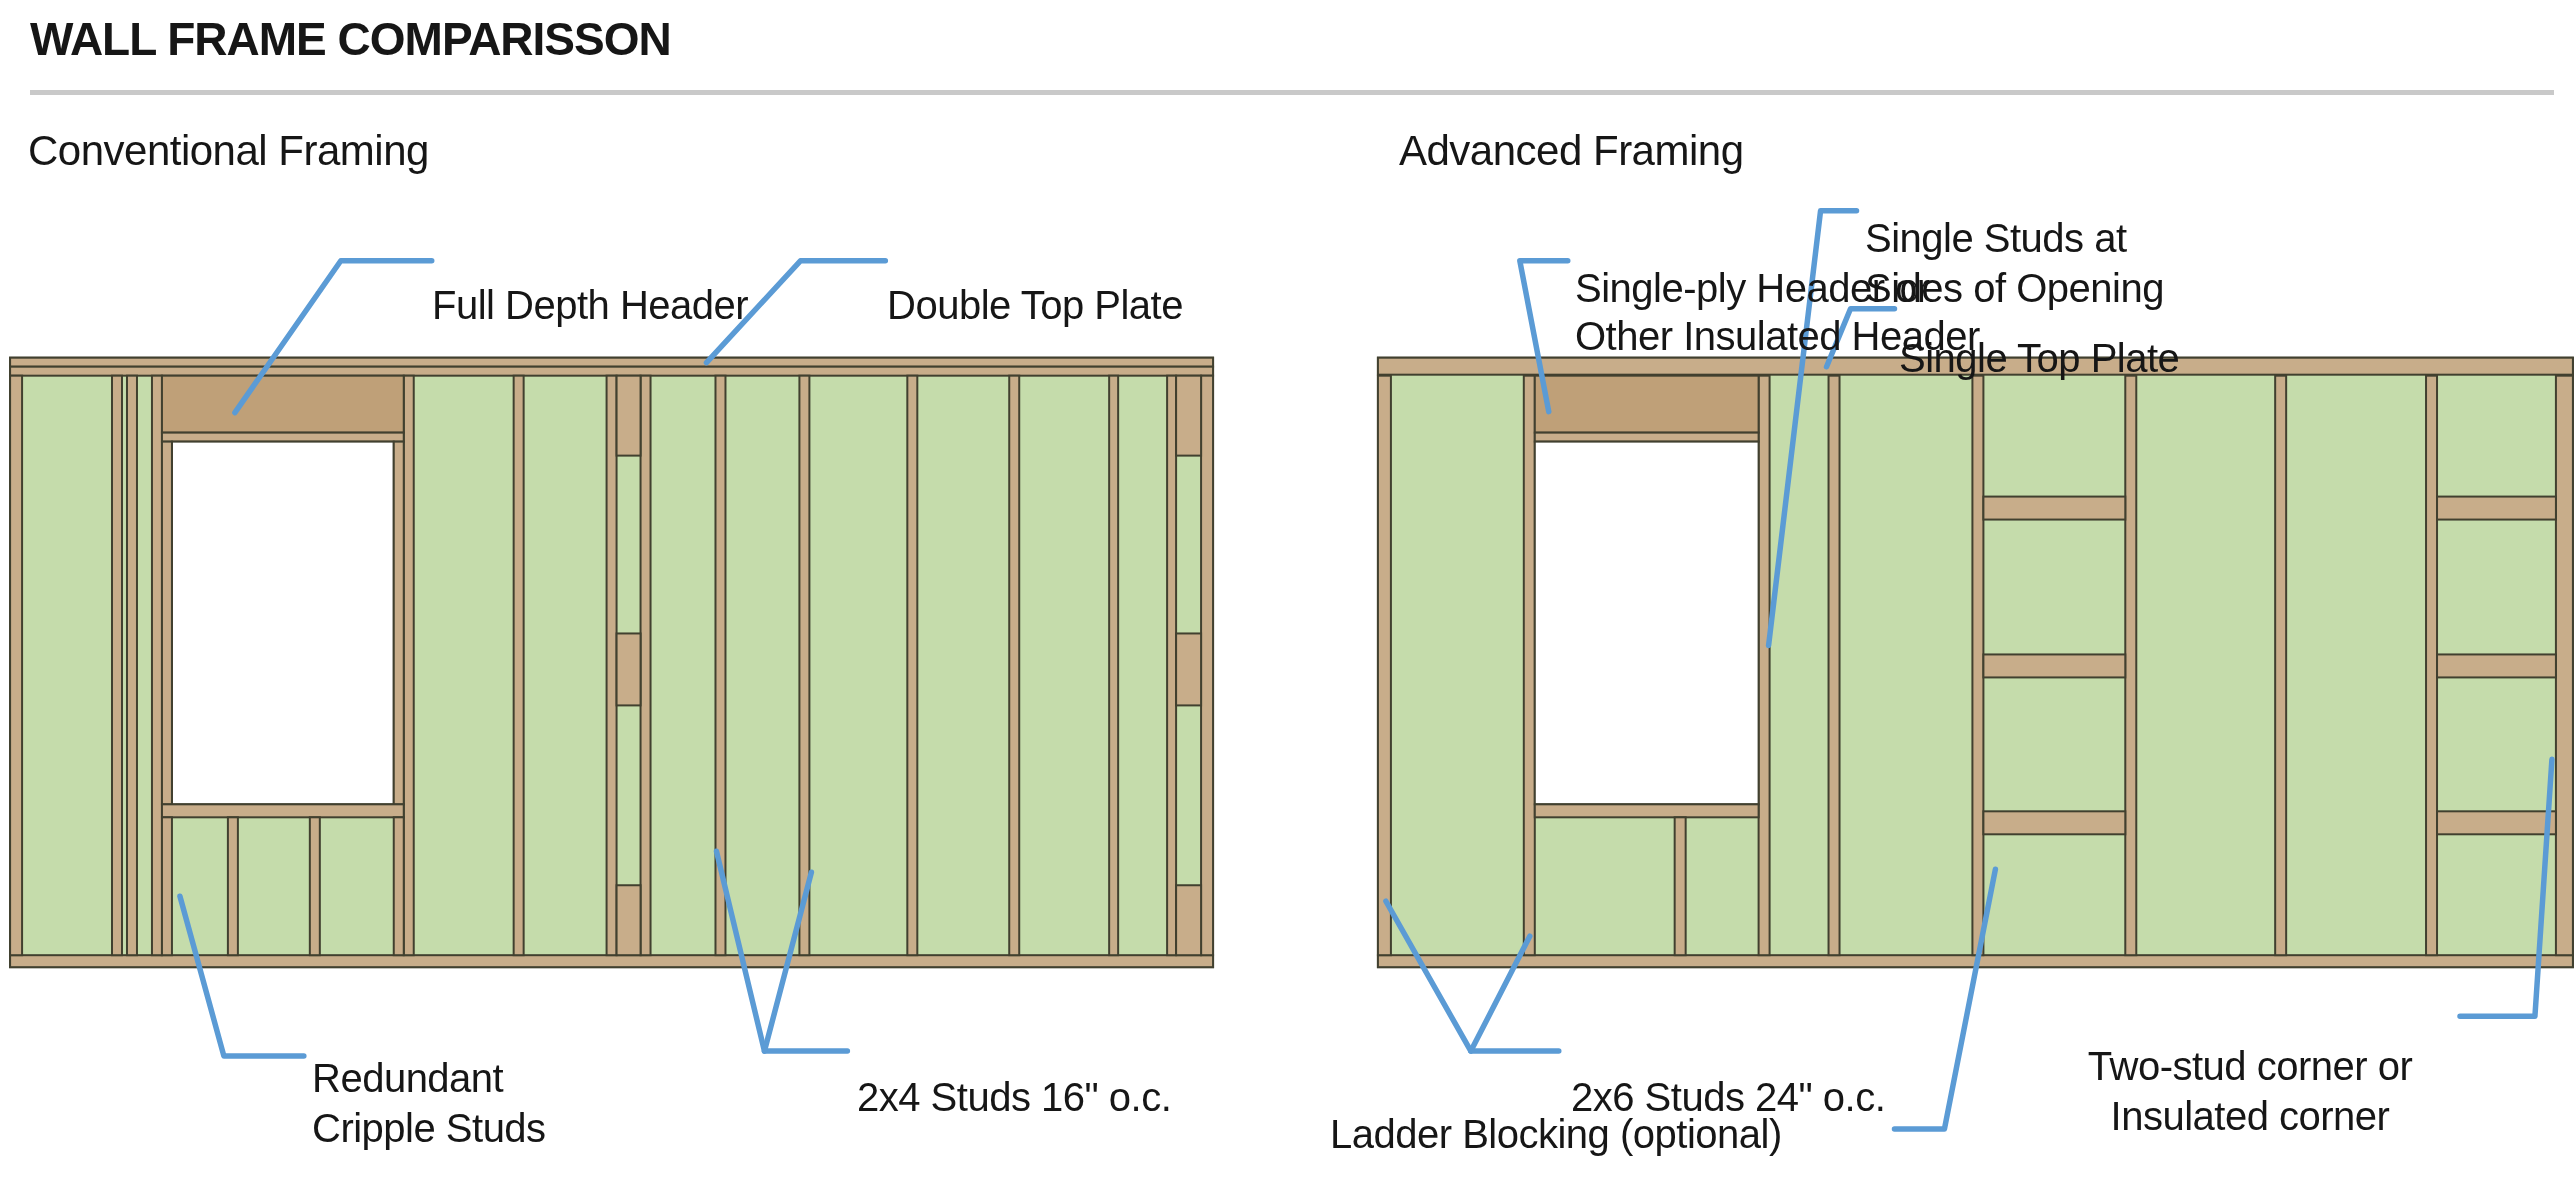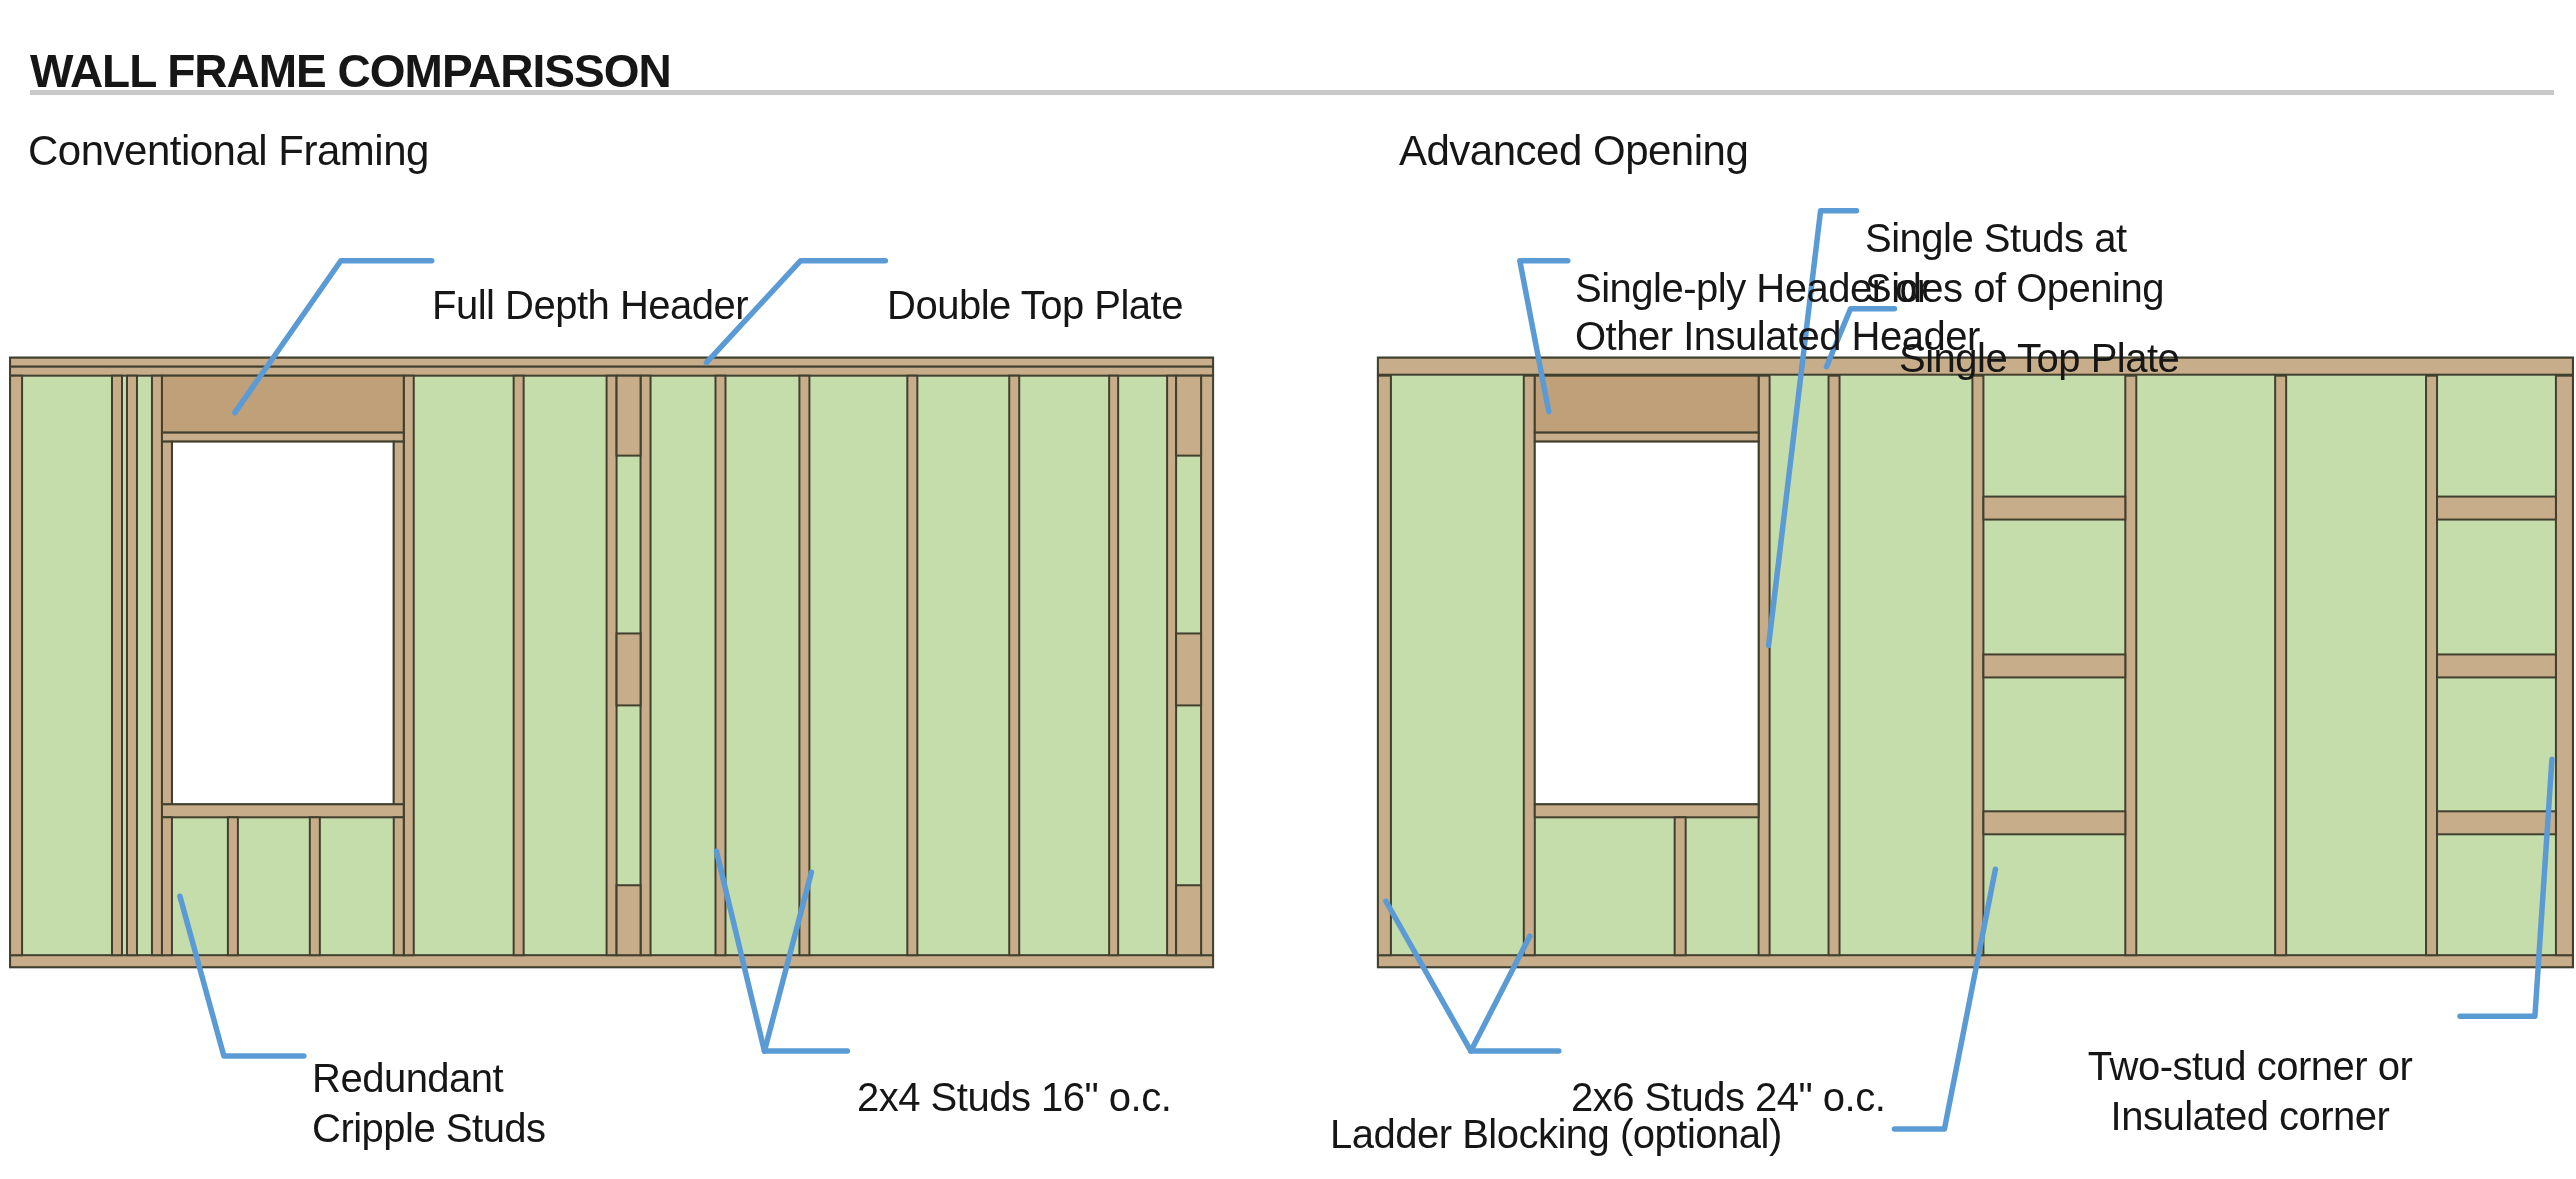--- a/index.html
+++ b/index.html
@@ -105,27 +105,27 @@
         <polyline points="1569,261 1521,261 1550,412" class="leader"></polyline>
         <polyline points="1858,211 1822,211 1770,646" class="leader"></polyline>
         <polyline points="1896,309 1852,309 1828,367" class="leader"></polyline>
         <polyline points="1387,902 1472,1052 1560,1052" class="leader"></polyline>
         <polyline points="1531,937 1472,1052" class="leader"></polyline>
         <polyline points="1896,1130 1946,1130 1997,870" class="leader"></polyline>
         <polyline points="2462,1017 2537,1017 2554,760" class="leader"></polyline>
       </g>
   </svg>
 
-  <div class="txt title" style="left:30px;top:16px;margin-top:32px;">WALL FRAME COMPARISSON</div>
+  <div class="txt title" style="left:30px;top:16px;">WALL FRAME COMPARISSON</div>
 
   <div id="divider" style="left:30px;top:90px;width:2524px;height:5px;"></div>
 
   <div class="txt heading" style="left:28px;top:130px;">Conventional Framing</div>
 
-  <div class="txt heading" style="left:1399px;top:130px;">Advanced Opening</div>
+  <div class="txt heading" style="left:1399px;top:130px;">Advanced Framing</div>
 
   <div class="txt label" style="left:432px;top:237px;">Full Depth Header</div>
 
   <div class="txt label" style="left:887px;top:237px;">Double Top Plate</div>
 
   <div class="txt label lh50" style="left:312px;top:1005px;">
     <span class="line">Redundant</span>
     <span class="line">Cripple Studs</span>
   </div>
 

